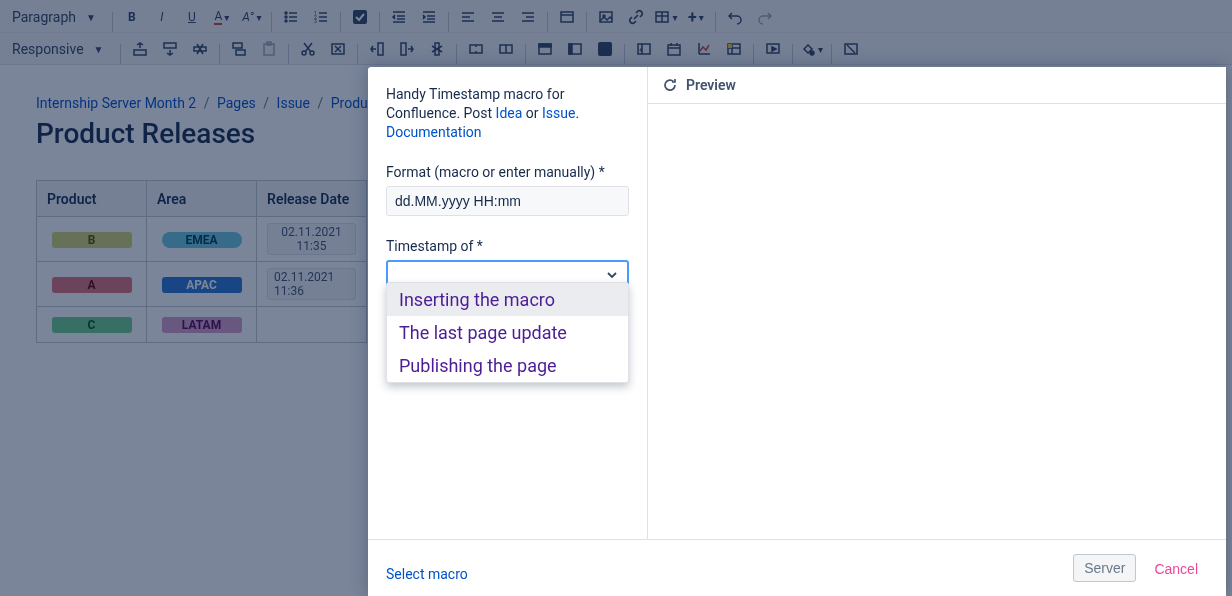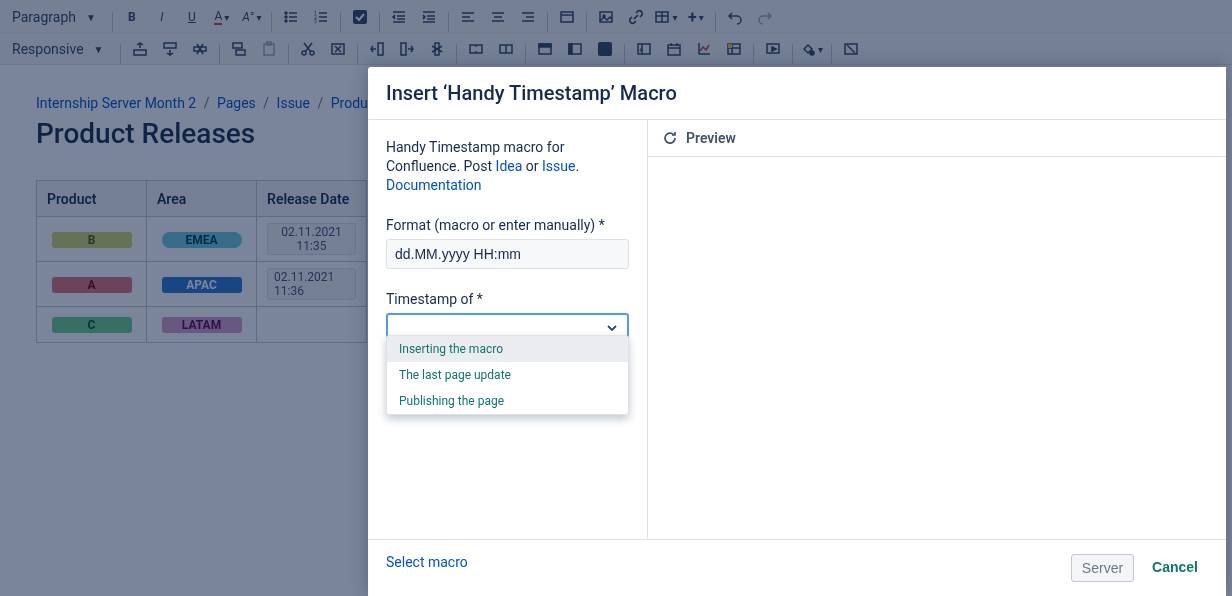--- a/index.html
+++ b/index.html
@@ -189,22 +189,22 @@
     right: 18px;
     top: 215px;
     background: #fff;
     border: 1px solid #dfe1e6;
     border-radius: 3px;
     box-shadow: 0 4px 8px rgba(9,30,66,0.25);
     z-index: 20;
   }
   .dropdown-item {
     padding: 6px 12px;
-    font-size: 12px;
-    color: #0f766e;
+    font-size: 18px;
+    color: #4c1d95;
     cursor: pointer;
   }
   .dropdown-item.highlight { background: #ebecf0; }
   .modal-right {
     flex: 1;
     display: flex;
     flex-direction: column;
   }
   .preview-head {
     display:flex;
@@ -212,41 +212,40 @@
     gap:8px;
     padding: 10px 14px;
     border-bottom: 1px solid #dfe1e6;
     color:#42526e;
     font-weight:600;
   }
   .modal-footer {
     border-top: 1px solid #dfe1e6;
     padding: 14px 18px;
     display:flex;
-    align-items:flex-start;
+    align-items:flex-end;
   }
   .modal-footer .link { color:#0052cc; cursor:pointer; text-decoration:none;}
   .modal-footer .spacer { flex:1; }
   .btn {
     padding: 5px 10px;
     border-radius: 3px;
     font-size:14px;
     cursor:pointer;
   }
   .btn-secondary {
     background:#f4f5f7;
     border:1px solid #c1c7d0;
     color:#6b778c;
     margin-right: 8px;
   }
   .btn-link {
     background:none;
     border:none;
-    color:#0f766e;
-    font-weight:bold;
+    color:#ec4899;
   }
   .chev { font-size: 10px; }
 </style>
 </head>
 <body>
 
 <div class="toolbar">
   <div class="toolbar-row">
     <div class="toolbar-drop">
       <span>Paragraph</span>
@@ -582,23 +581,20 @@
           <td style="text-align: center;"><span class="badge b-purple">LATAM</span></td>
           <td style="text-align: center;"></td>
         </tr>
       </tbody>
   </table>
 </div>
 
 <div class="overlay"></div>
 
 <div class="modal">
-  <div class="modal-header">
-    <div class="modal-title">Insert ‘Handy Timestamp’ Macro</div>
-  </div>
   <div class="modal-body">
     <div class="modal-left">
       <p>
         <span>Handy Timestamp macro for Confluence. Post </span><a href="#">Idea</a><span> or </span><a href="#">Issue</a><span>. </span><a href="#">Documentation</a>
       </p>
 
       <label class="form-label">Format (macro or enter manually) *</label>
       <input class="form-input" value="dd.MM.yyyy HH:mm" style="">
 
       <label class="form-label">Timestamp of *</label>

